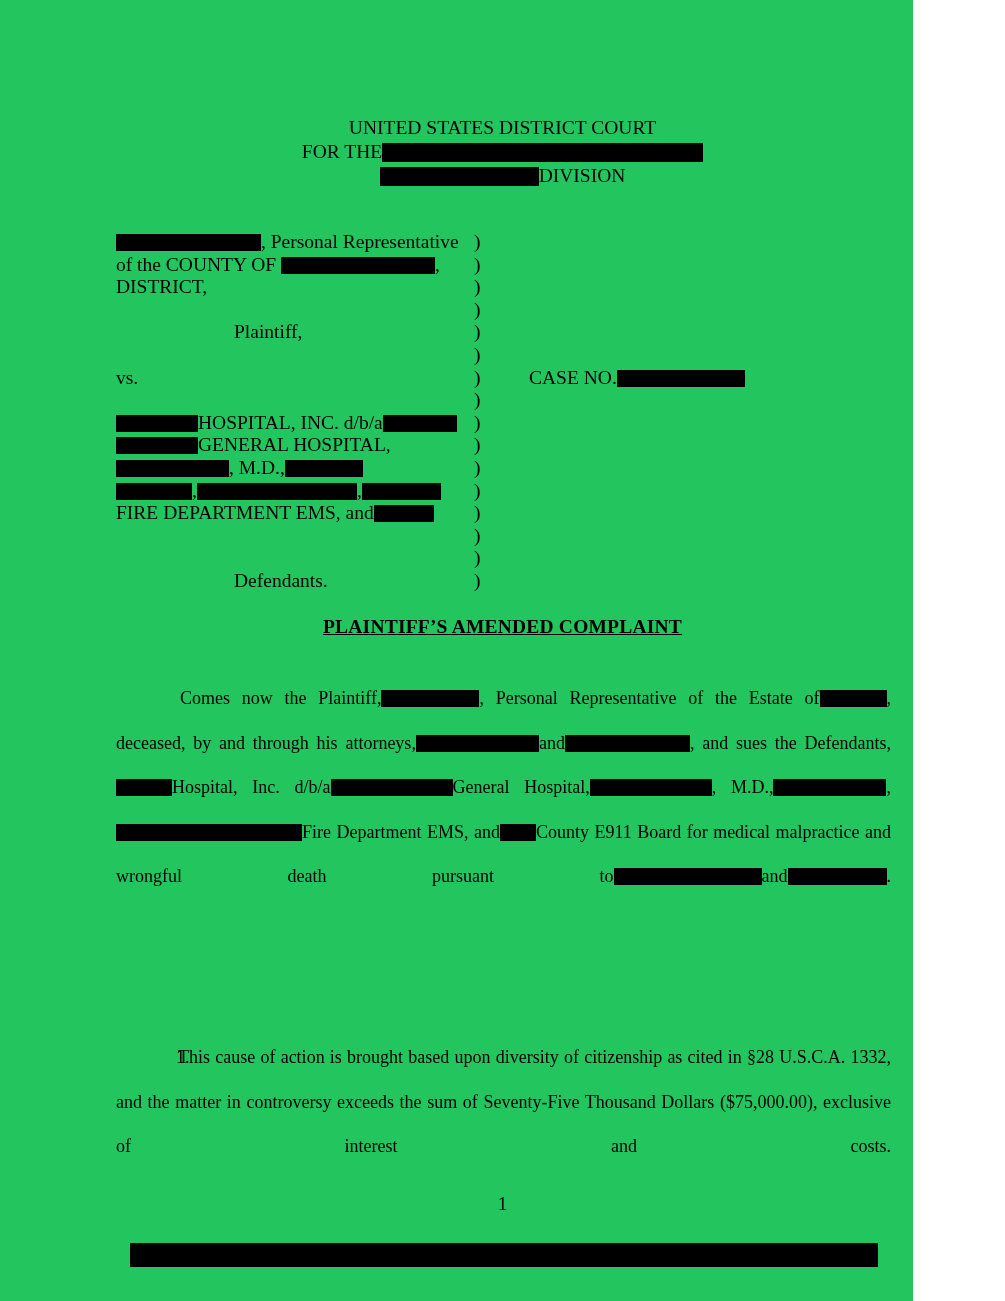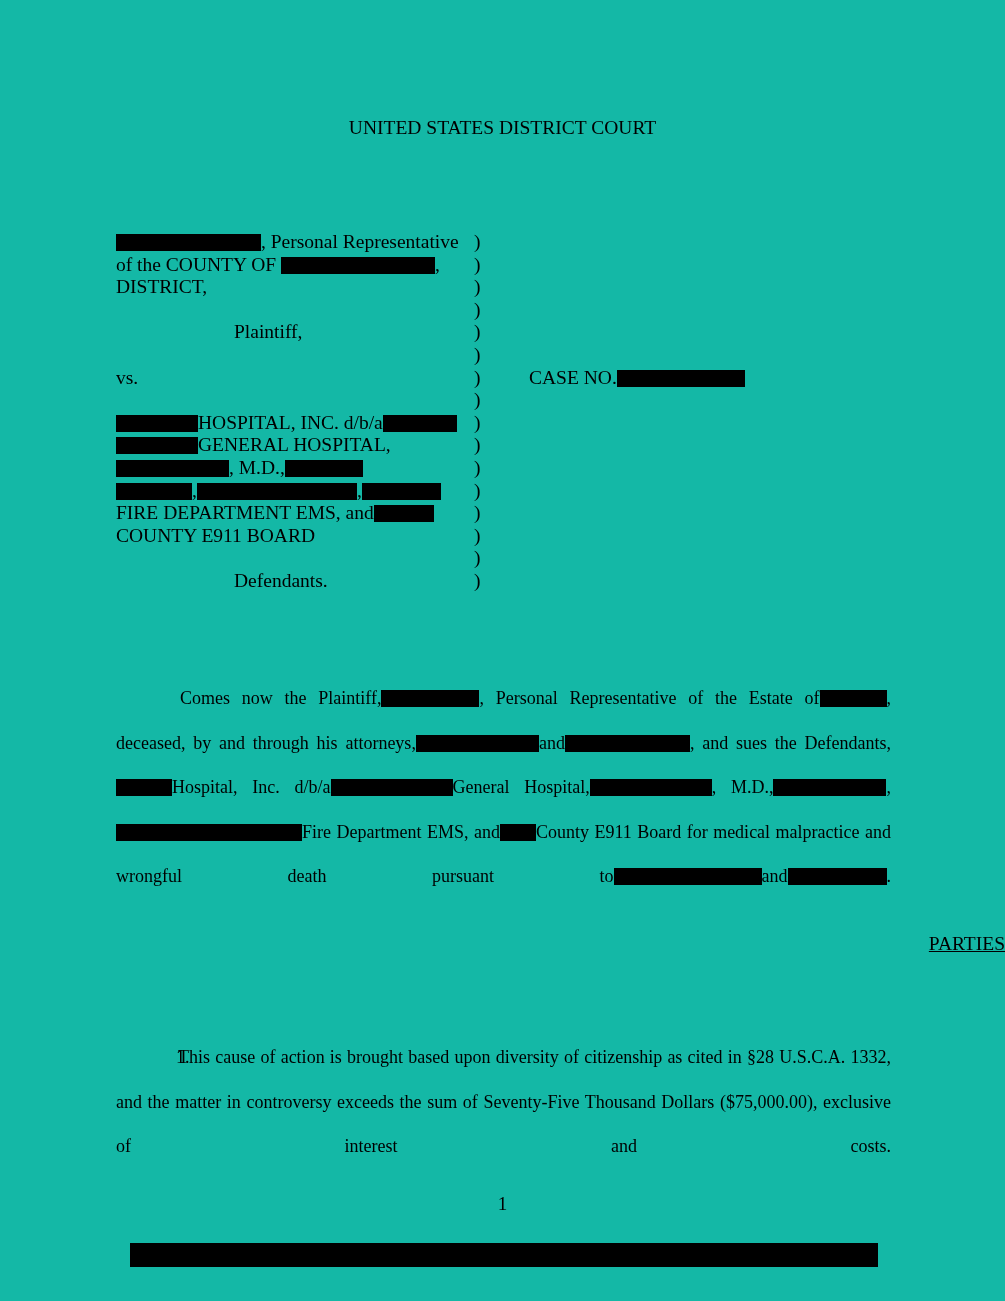--- a/index.html
+++ b/index.html
@@ -6,23 +6,23 @@
     margin: 0;
     padding: 0;
     background: #ffffff;
   }
   body {
     font-family: "Liberation Serif", "DejaVu Serif", serif;
     color: #000000;
   }
   .page {
     position: relative;
-    width: 1005px;
+    width: 913px;
     height: 1301px;
-    background: #14b8a6;
+    background: #22c55e;
     overflow: hidden;
   }
 
   
   .redact {
     display: inline-block;
     background: #000000;
     vertical-align: baseline;
     height: 17px;
     position: relative;
@@ -147,20 +147,22 @@
     background: #000000;
   }
 </style>
 </head>
 <body>
 
 <div class="page">
 
   <div class="court-header">
     <span class="hline">UNITED STATES DISTRICT COURT</span>
+    <span class="hline"><span>FOR THE</span><span class="redact tall" style="width:321px"></span></span>
+    <span class="hline"><span class="redact tall" style="width:159px"></span><span>DIVISION</span></span>
   </div>
 
   <div class="caption">
 
     <div class="cap-row">
       <span class="cap-left"><span class="redact" style="width:145px"></span><span>, Personal Representative</span></span><span class="cap-paren">)</span>
     </div>
 
     <div class="cap-row">
       <span class="cap-left"><span>of the COUNTY OF </span><span class="redact" style="width:154px"></span><span>,</span></span><span class="cap-paren">)</span>
@@ -204,33 +206,36 @@
 
     <div class="cap-row">
       <span class="cap-left"><span class="redact" style="width:76px"></span><span>,</span><span class="redact" style="width:160px"></span><span>,</span><span class="redact" style="width:79px"></span></span><span class="cap-paren">)</span>
     </div>
 
     <div class="cap-row">
       <span class="cap-left"><span>FIRE DEPARTMENT EMS, and</span><span class="redact" style="width:60px"></span></span><span class="cap-paren">)</span>
     </div>
 
     <div class="cap-row">
-      <span class="cap-left">COUNTY E911 BOARD</span><span class="cap-paren">)</span>
+      <span class="cap-paren">)</span>
     </div>
 
     <div class="cap-row">
       <span class="cap-left"></span><span class="cap-paren">)</span>
     </div>
 
     <div class="cap-row">
       <span class="cap-left indent">Defendants.</span><span class="cap-paren">)</span>
     </div>
 
   </div>
 
+  <div class="doc-title">
+    <span>PLAINTIFF’S AMENDED COMPLAINT</span>
+  </div>
 
   <p class="body-par p-intro">
     <span class="lead"></span><span>Comes now the Plaintiff,</span><span class="redact" style="width:98px"></span><span>, Personal Representative of the Estate of</span><span class="redact" style="width:67px"></span><span>, deceased, by and through his attorneys,</span><span class="redact" style="width:123px"></span><span>and</span><span class="redact" style="width:125px"></span><span>, and sues the Defendants,</span><span class="redact" style="width:56px"></span><span>Hospital, Inc. d/b/a</span><span class="redact" style="width:122px"></span><span>General Hospital,</span><span class="redact" style="width:122px"></span><span>, M.D.,</span><span class="redact" style="width:113px"></span><span>,</span><span class="redact" style="width:129px"></span><span class="redact" style="width:57px"></span><span>Fire Department EMS, and</span><span class="redact" style="width:36px"></span><span>County E911 Board for medical malpractice and wrongful death pursuant to</span><span class="redact" style="width:148px"></span><span>and</span><span class="redact" style="width:67px"></span><span class="redact" style="width:32px"></span><span>.</span>
   </p>
 
   <div class="section-heading">
     <span>PARTIES</span>
   </div>
 
   <p class="body-par p-one">

